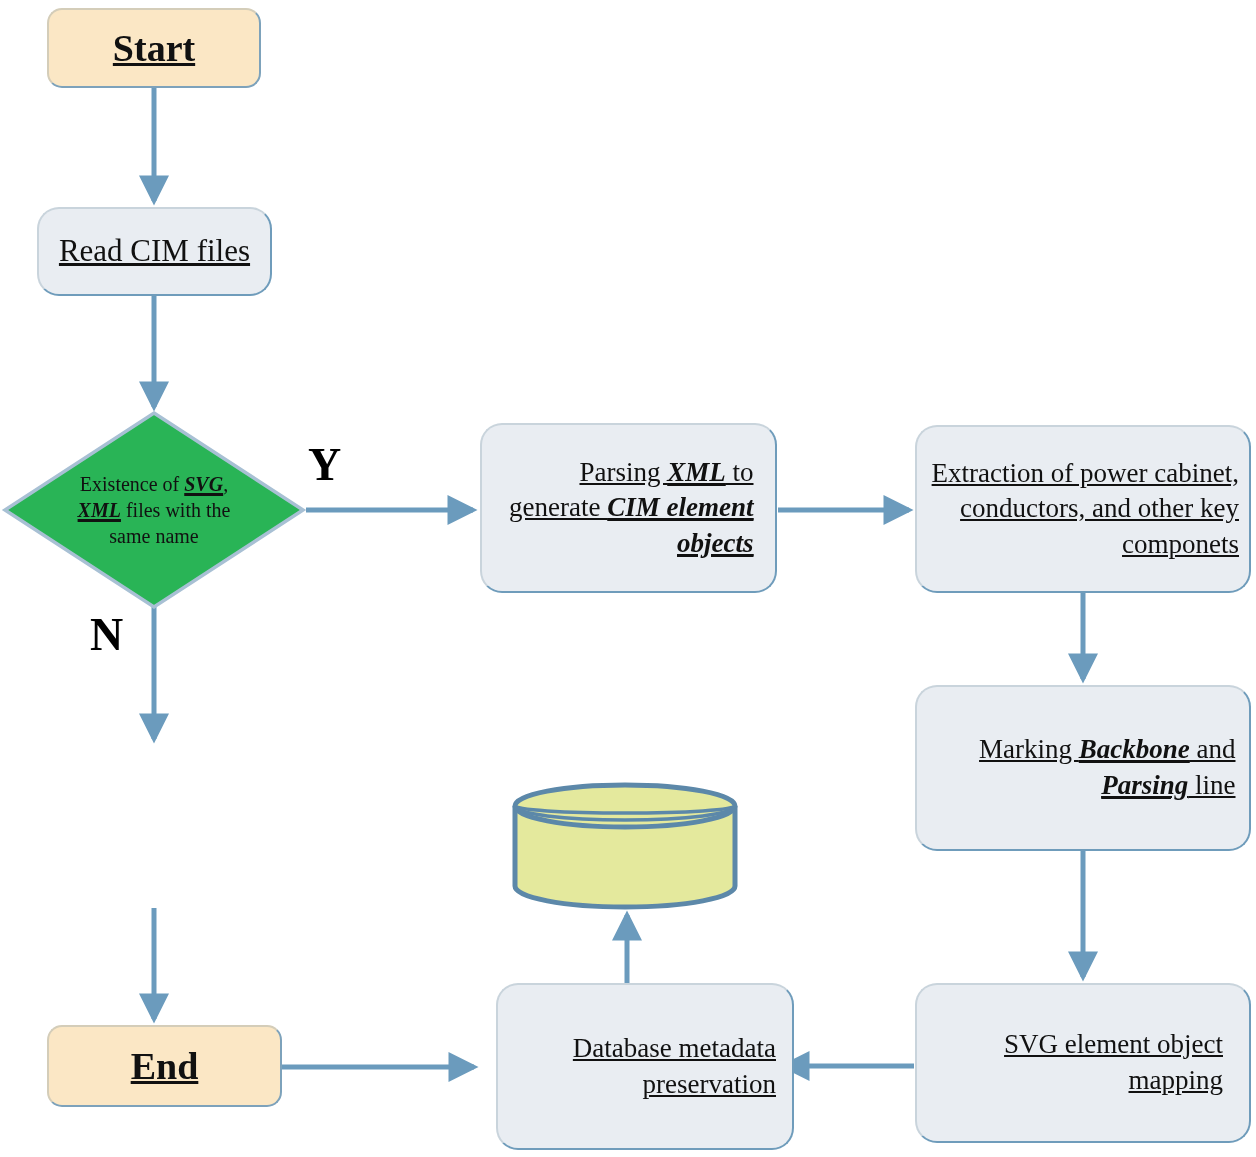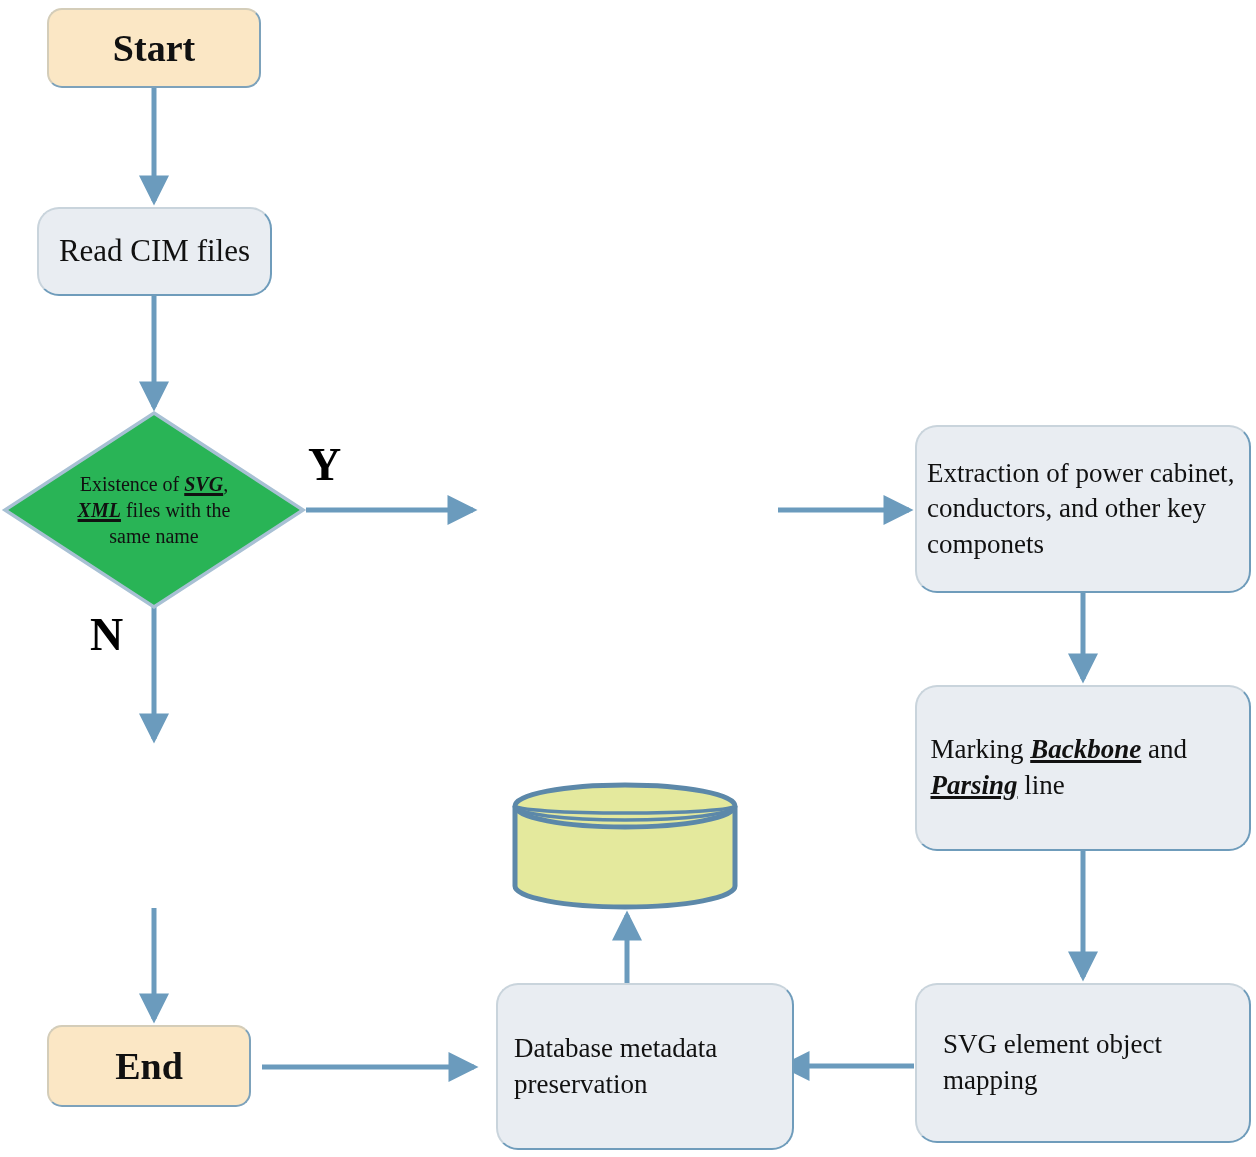--- a/index.html
+++ b/index.html
@@ -8,22 +8,23 @@
     width:1256px;height:1157px;
     background:#ffffff;
     font-family:"Liberation Serif","DejaVu Serif",serif;
     color:#111;
     overflow:hidden;
   }
   #edges{position:absolute;left:0;top:0;width:1256px;height:1157px;z-index:1;}
   .node{
     position:absolute;z-index:2;
     display:flex;align-items:center;justify-content:center;
-    text-align:left;
+    text-align:right;
     box-sizing:border-box;
+    text-decoration:underline;
   }
   .box{
     background:#e9edf2;
     border:2px solid;
     border-color:#c9d4dc #6f9cbb #6f9cbb #c9d4dc;
     border-radius:22px;
     font-size:27px;line-height:1.32;
   }
   .terminal{
     background:#fbe7c5;
@@ -92,20 +93,25 @@
 
   <div class="label-overlay" style="left:74px;top:435px;width:160px;height:150px;font-size:20px;line-height:1.3;">
     <span class="inner">
       <span>Existence of </span><span class="em">SVG</span><span>, </span><span class="em">XML</span><span> files with the same name</span>
     </span>
   </div>
 
   <div class="branch-label" style="left:308px;top:438px;">Y</div>
   <div class="branch-label" style="left:90px;top:608px;">N</div>
 
+  <div class="node box" style="left:480px;top:423px;width:297px;height:170px;">
+    <span class="inner" style="width:250px;margin:0 auto;">
+      <span>Parsing </span><span class="em">XML</span><span> to generate </span><span class="em">CIM element objects</span>
+    </span>
+  </div>
 
   <div class="node box" style="left:915px;top:425px;width:336px;height:168px;">
     <span class="inner" style="width:312px;margin:0 auto;">Extraction of power cabinet, conductors, and other key componets</span>
   </div>
 
   <div class="node box" style="left:915px;top:685px;width:336px;height:166px;">
     <span class="inner" style="width:305px;margin:0 auto;">
       <span>Marking </span><span class="em">Backbone</span><span> and </span><span class="em">Parsing</span><span> line</span>
     </span>
   </div>
@@ -113,17 +119,17 @@
   <div class="node box" style="left:915px;top:983px;width:336px;height:160px;">
     <span class="inner" style="width:280px;margin:0 auto;">SVG element object mapping</span>
   </div>
 
   <div class="node box" style="left:480px;top:983px;width:298px;height:167px;margin-left:16px;">
     <span class="inner" style="width:262px;margin:0 auto;">Database metadata preservation</span>
   </div>
 
 
 
-  <div class="node terminal" style="left:47px;top:1025px;width:204px;height:82px;">
+  <div class="node terminal" style="left:47px;top:1025px;width:235px;height:82px;">
     <span>End</span>
   </div>
 
 </div>
 
 </body></html>

